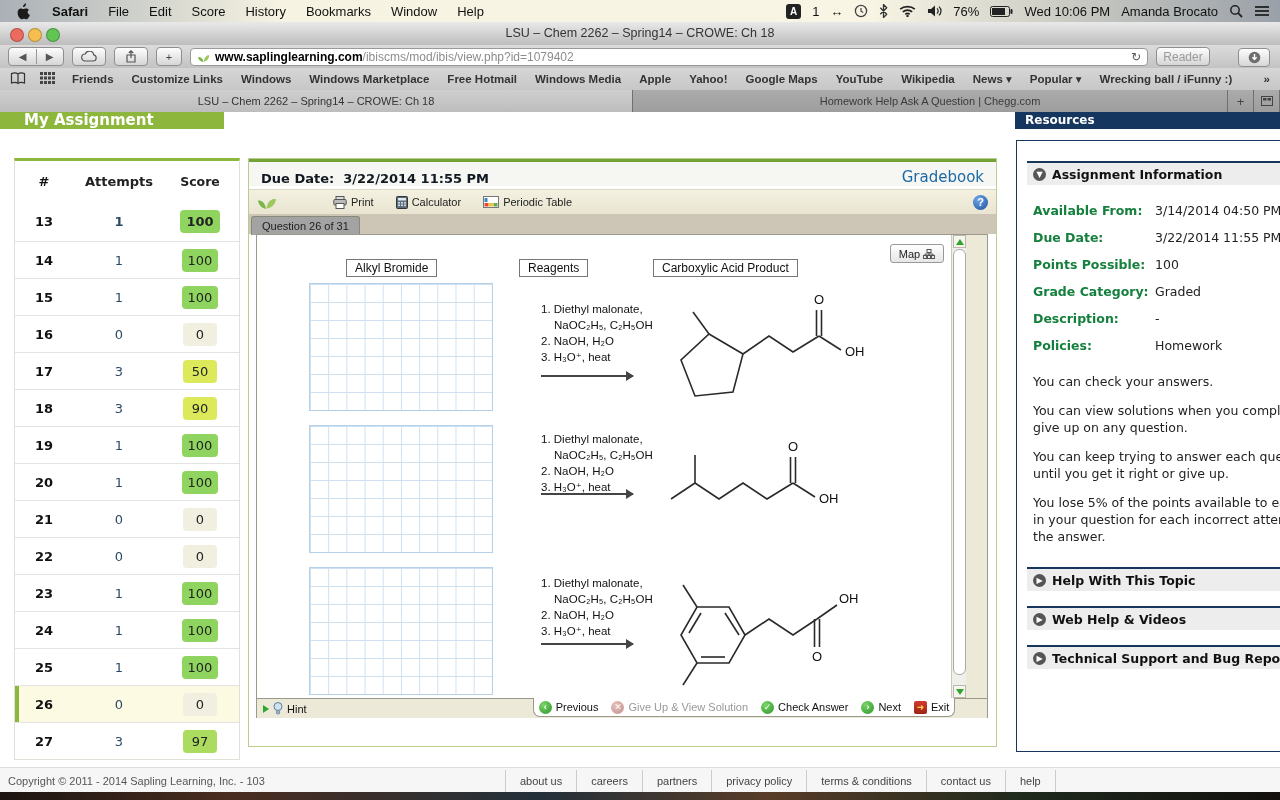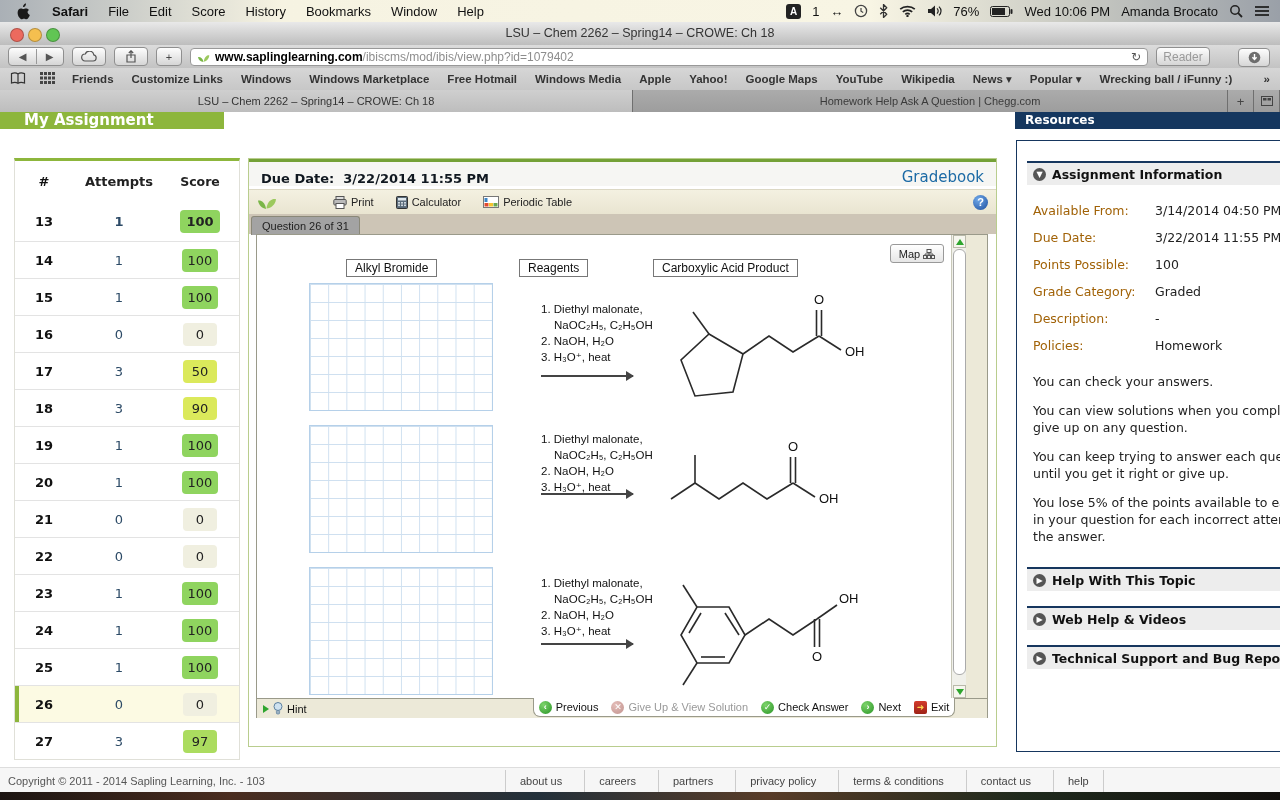--- a/index.html
+++ b/index.html
@@ -132,30 +132,30 @@
   
   #res-panel{left:1016px;top:28px;width:334px;height:610px;border:1px solid #16365e;background:#fff;
     font-family:"DejaVu Sans",sans-serif;overflow:hidden;}
   .res-section{position:absolute;left:10px;width:300px;height:24px;background:#ededed;border-top:2px solid #16365e;
     display:flex;align-items:center;gap:6px;padding-left:6px;box-sizing:border-box;
     font-weight:bold;font-size:12.5px;color:#111;}
   .disc{width:13px;height:13px;border-radius:50%;background:#555;color:#fff;font-size:8px;
     display:flex;align-items:center;justify-content:center;flex:none;}
   #info-fields{position:absolute;left:16px;top:56px;width:310px;}
   .ifield{display:flex;height:27px;align-items:center;font-size:12.5px;}
-  .ifield .lab{width:122px;font-weight:normal;color:#a16207;flex:none;}
+  .ifield .lab{width:122px;font-weight:bold;color:#15803d;flex:none;}
   .ifield .val{color:#222;}
   #res-paragraphs{position:absolute;left:16px;top:232px;width:300px;font-size:12.5px;color:#222;line-height:17px;}
   #res-paragraphs p{margin:0 0 12px 0;}
 
   
   #footer{left:0;top:767px;width:1280px;height:25px;background:#f6f6f6;border-top:1px solid #ddd;
     display:flex;align-items:center;font-size:11px;color:#555;}
   #copyright{padding-left:8px;white-space:nowrap;}
-  #footer-links{position:absolute;left:505px;top:0;height:25px;display:flex;align-items:center;gap:8px;}
+  #footer-links{position:absolute;left:505px;top:0;height:25px;display:flex;align-items:center;}
   #footer-links .flink{padding:5px 14px;border-left:1px solid #ccc;color:#444;white-space:nowrap;}
   #footer-links .flink:last-child{border-right:1px solid #ccc;}
   #desktop-strip{left:0;top:792px;width:1280px;height:8px;
     background:linear-gradient(to right,#1c1512,#4a2d20 18%,#23303a 42%,#583c28 60%,#1f2a1d 80%,#120f0d);}
 </style>
 </head>
 <body>
 
 <div id="screen">
 

